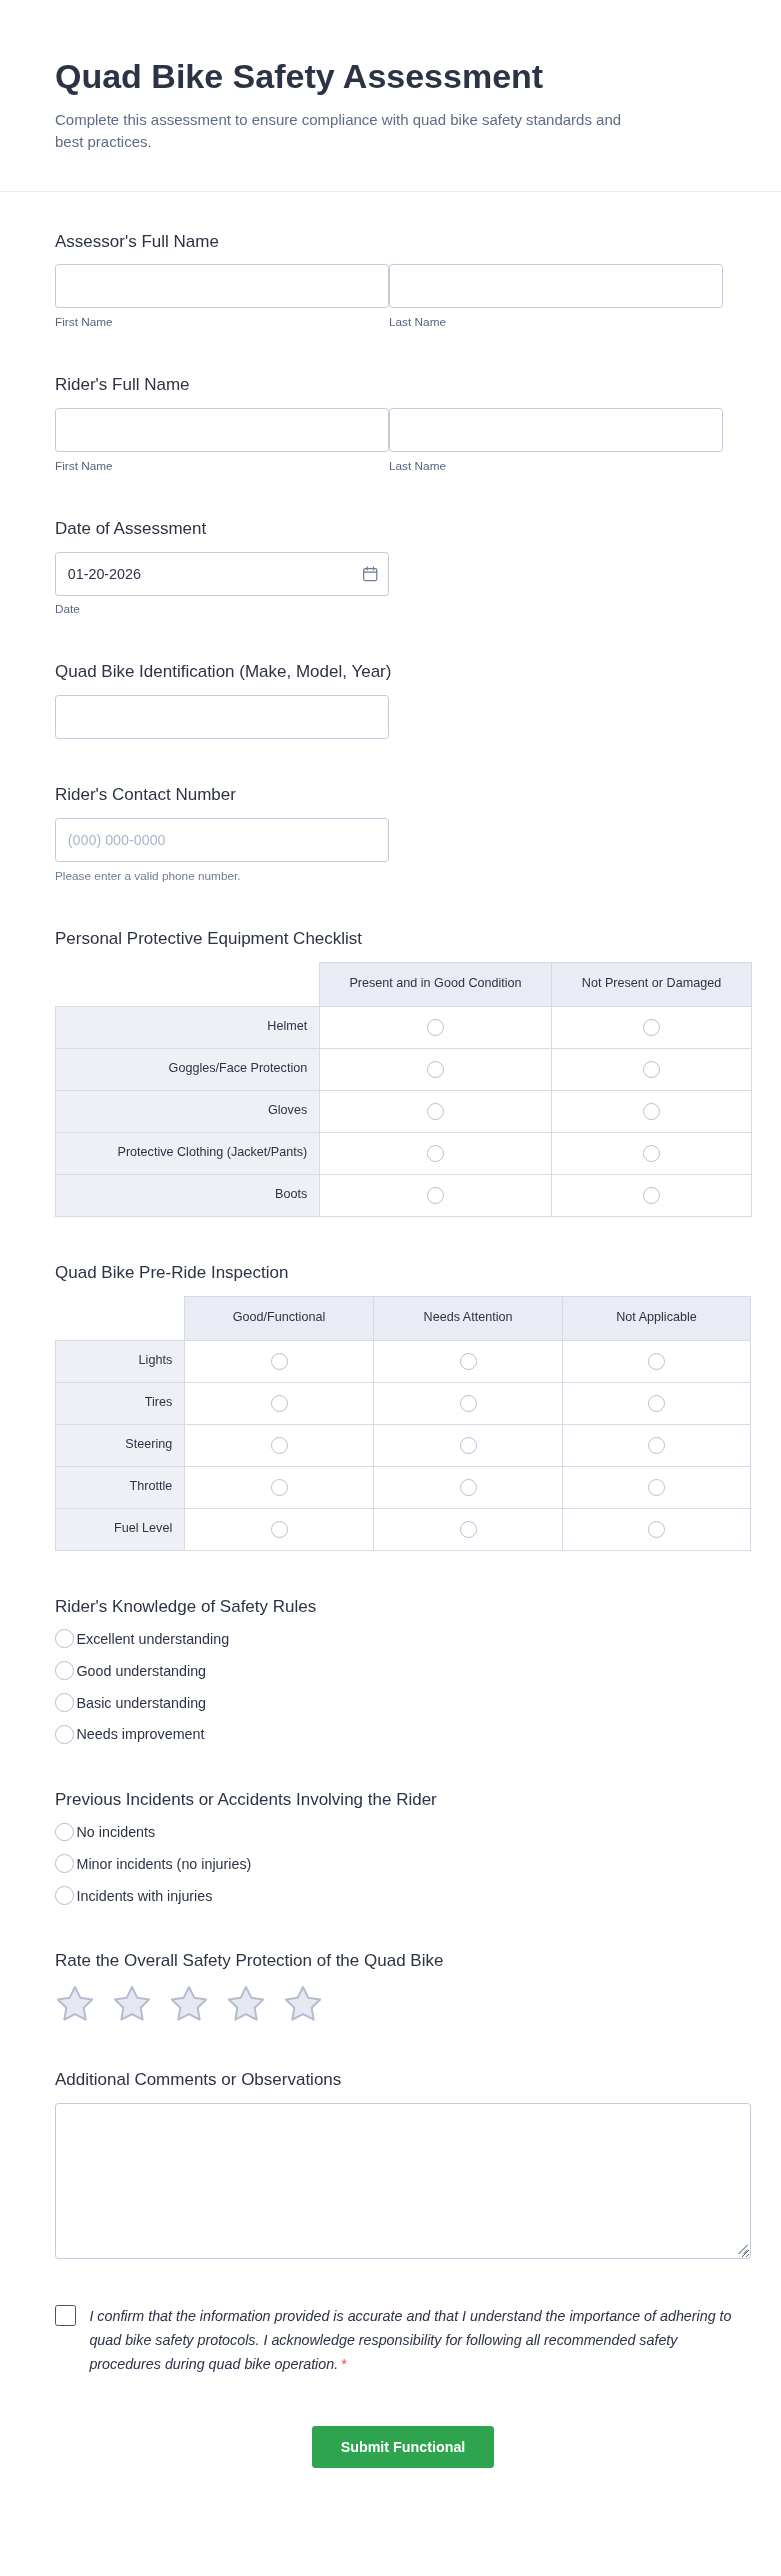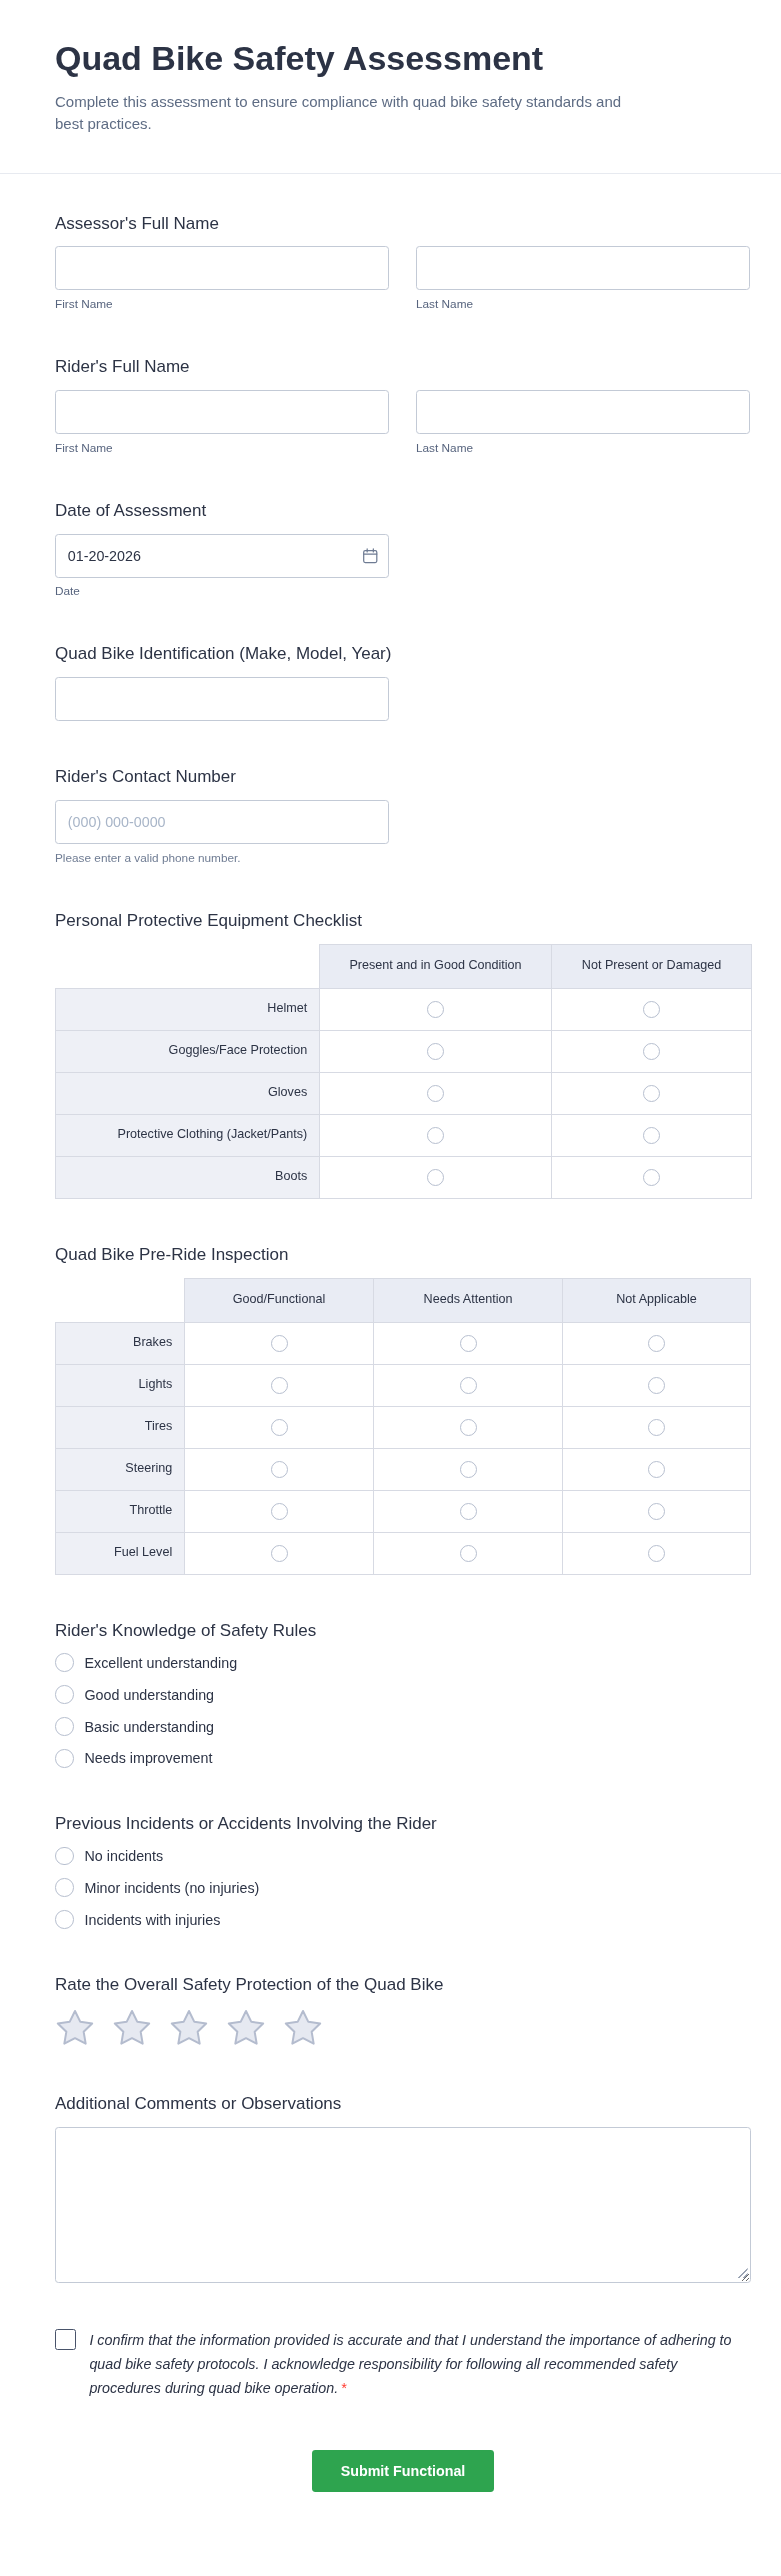--- a/index.html
+++ b/index.html
@@ -18,21 +18,21 @@
     --sublabel:#57647e;
     --input-border:#c3cad6;
     --placeholder:#a8b5c8;
     --table-header-bg:#e9ecf4;
     --table-label-bg:#eef0f6;
     --table-border:#d7dae3;
     --radio-border:#b7bfcf;
   }
 
   .form-header{
-    padding:38px 55px 37px 55px;
+    padding:56px 55px 37px 55px;
     border-bottom:0.8px solid #e7eaf0;
     background:#ffffff;
   }
   .form-title{
     font-size:34px;
     font-weight:700;
     line-height:1.2;
     color:var(--heading);
   }
   .form-subtitle{
@@ -51,21 +51,21 @@
     margin-bottom:45px;
   }
   .q-label{
     font-size:17px;
     font-weight:500;
     line-height:1.3;
     color:var(--heading);
     margin-bottom:11.8px;
   }
 
-  .name-row{ display:flex; gap:27px; }
+  .name-row{ display:flex; }
   .field{ display:flex; flex-direction:column; }
   .w-half{ width:334px; }
 
   .text-input{
     height:44px;
     width:100%;
     border:0.8px solid var(--input-border);
     border-radius:3.4px;
     background:#ffffff;
     font-family:inherit;
@@ -141,21 +141,21 @@
     border:0.8px solid var(--radio-border);
     background:#ffffff;
     vertical-align:middle;
     cursor:pointer;
   }
   .options .radio{ width:18.5px; height:18.5px; flex:none; }
 
   .option-row{
     display:flex;
     align-items:center;
-    gap:11px;
+    gap:3px;
     margin-bottom:13.4px;
     cursor:pointer;
   }
   .option-row:last-child{ margin-bottom:0; }
   .option-label{
     font-size:14.3px;
     color:var(--heading);
   }
 
   .stars{ display:flex; gap:17px; margin-top:3.4px; }
@@ -358,26 +358,20 @@
         <thead>
           <tr>
             <th class="corner"></th>
             <th>Good/Functional</th>
             <th>Needs Attention</th>
             <th>Not Applicable</th>
           </tr>
         </thead>
         <tbody>
           <tr>
-            <th>Brakes</th>
-            <td><span class="radio"></span></td>
-            <td><span class="radio"></span></td>
-            <td><span class="radio"></span></td>
-          </tr>
-          <tr>
             <th>Lights</th>
             <td><span class="radio"></span></td>
             <td><span class="radio"></span></td>
             <td><span class="radio"></span></td>
           </tr>
           <tr>
             <th>Tires</th>
             <td><span class="radio"></span></td>
             <td><span class="radio"></span></td>
             <td><span class="radio"></span></td>

